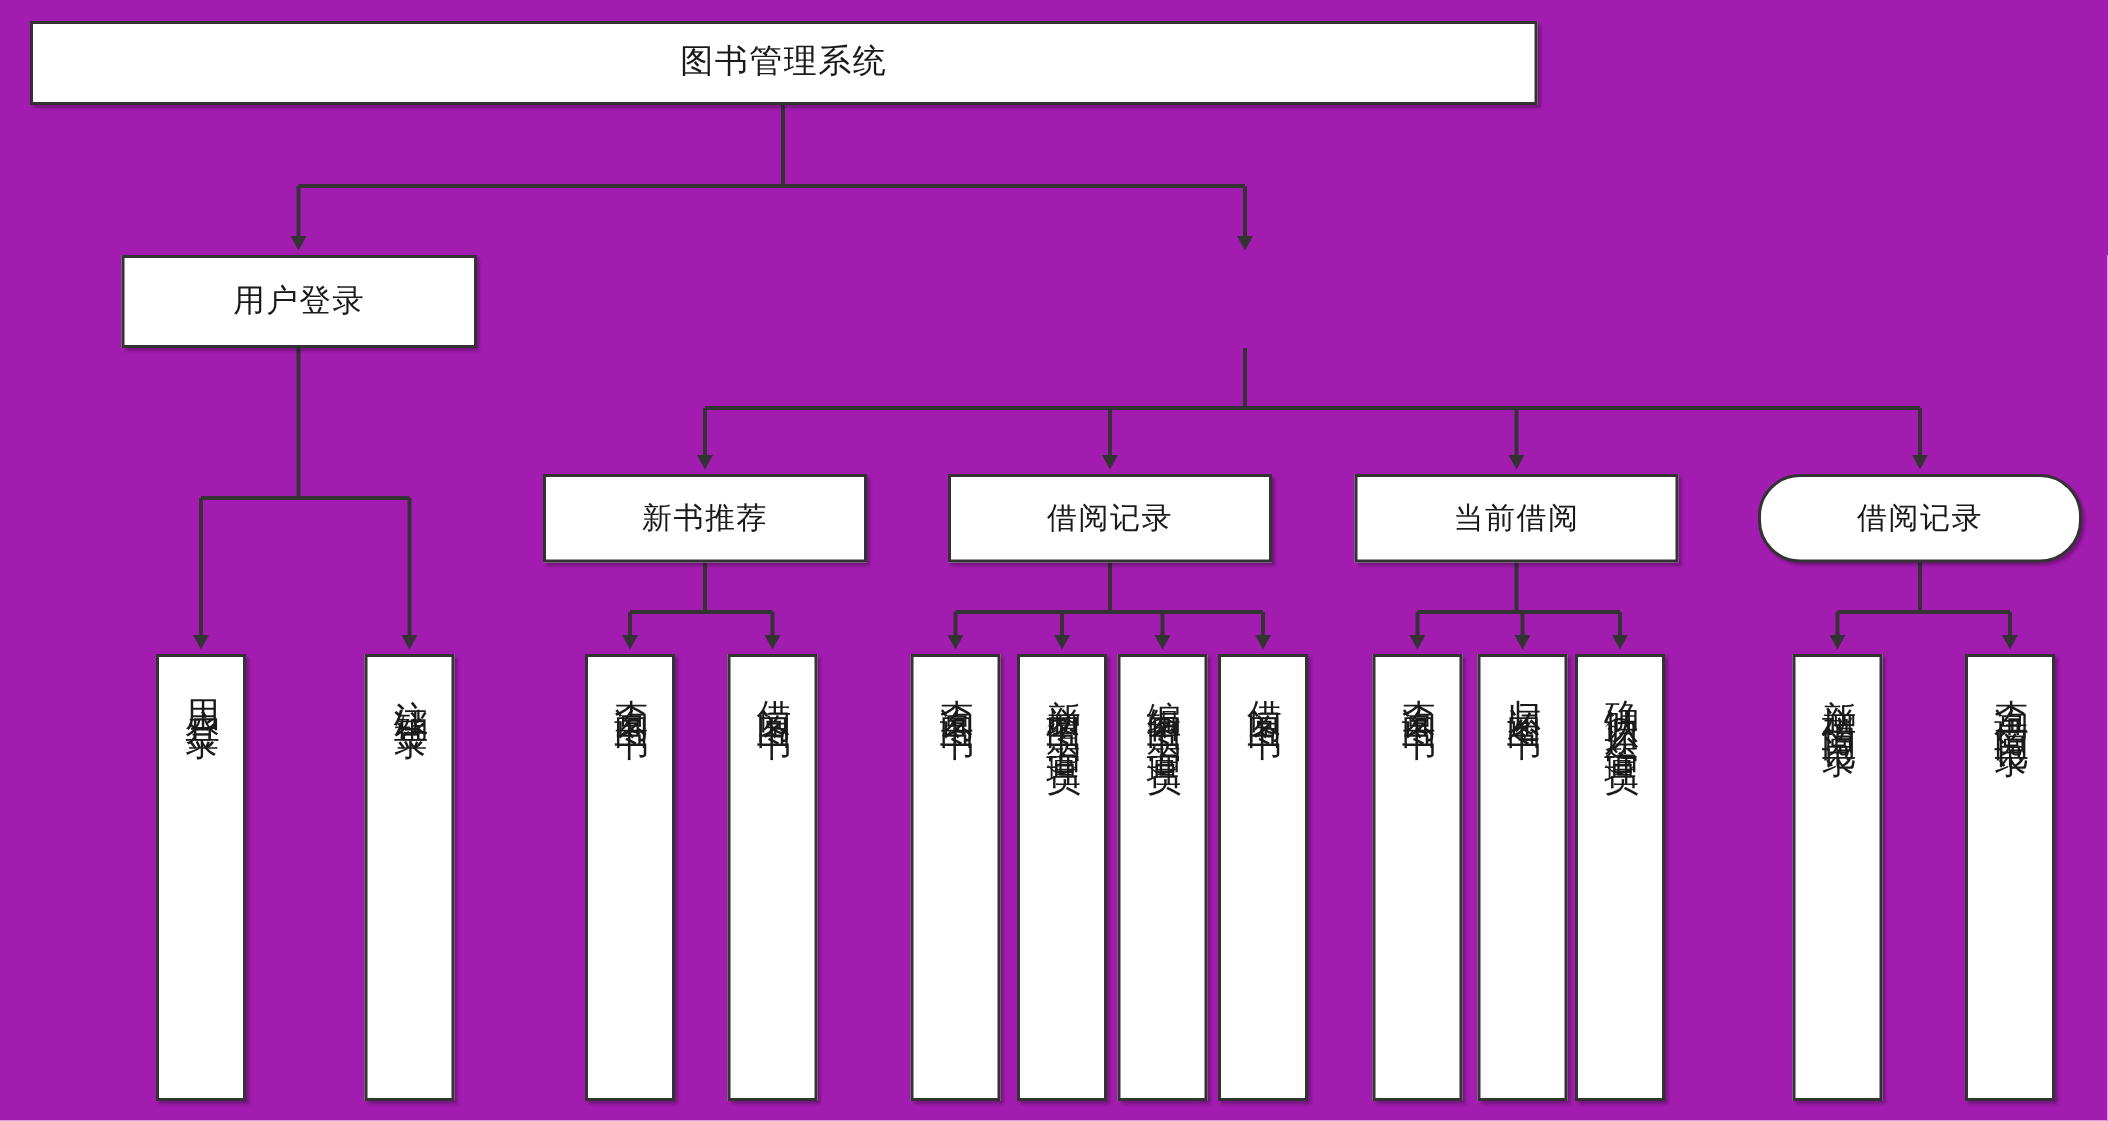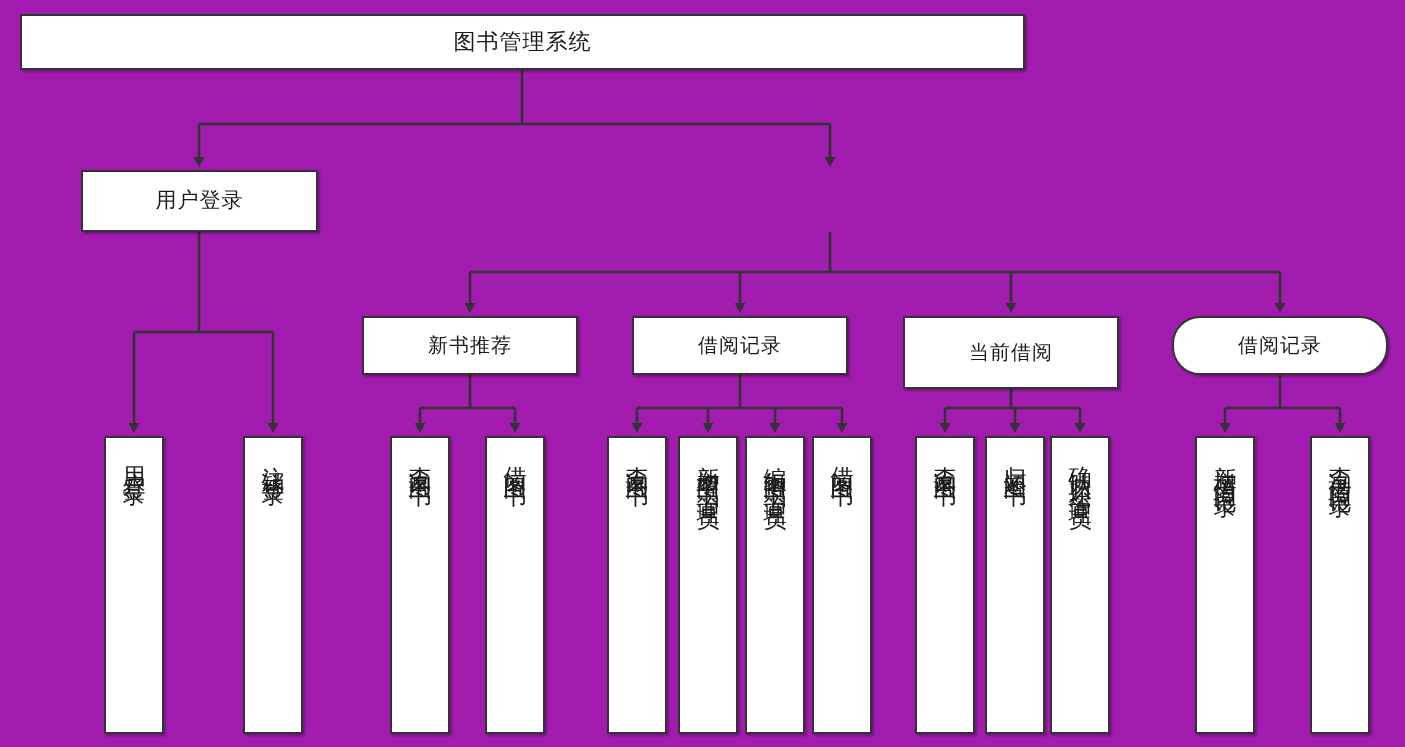--- a/index.html
+++ b/index.html
@@ -137,21 +137,21 @@
   <div class="node level2" style="left:81px; top:170px; width:237px; height:62px;">
     <span class="label">用户登录</span>
   </div>
 
   <div class="node level3" style="left:362px; top:316px; width:216px; height:59px;justify-content:center;">
     <span class="label">新书推荐</span>
   </div>
   <div class="node level3" style="left:632px; top:316px; width:216px; height:59px;">
     <span class="label">借阅记录</span>
   </div>
-  <div class="node level3" style="left:903px; top:316px; width:216px; height:73px;justify-content:center;">
+  <div class="node level3" style="left:903px; top:316px; width:216px; height:59px;justify-content:center;">
     <span class="label">当前借阅</span>
   </div>
   <div class="node level3" style="left:1172px; top:316px; width:216px; height:59px;border-radius:28px;">
     <span class="label">借阅记录</span>
   </div>
 
   <div class="node leaf" style="left:104px; top:436px; width:60px; height:298px;">
     <span class="label">用户登录</span>
   </div>
   <div class="node leaf" style="left:243px; top:436px; width:60px; height:298px;">

